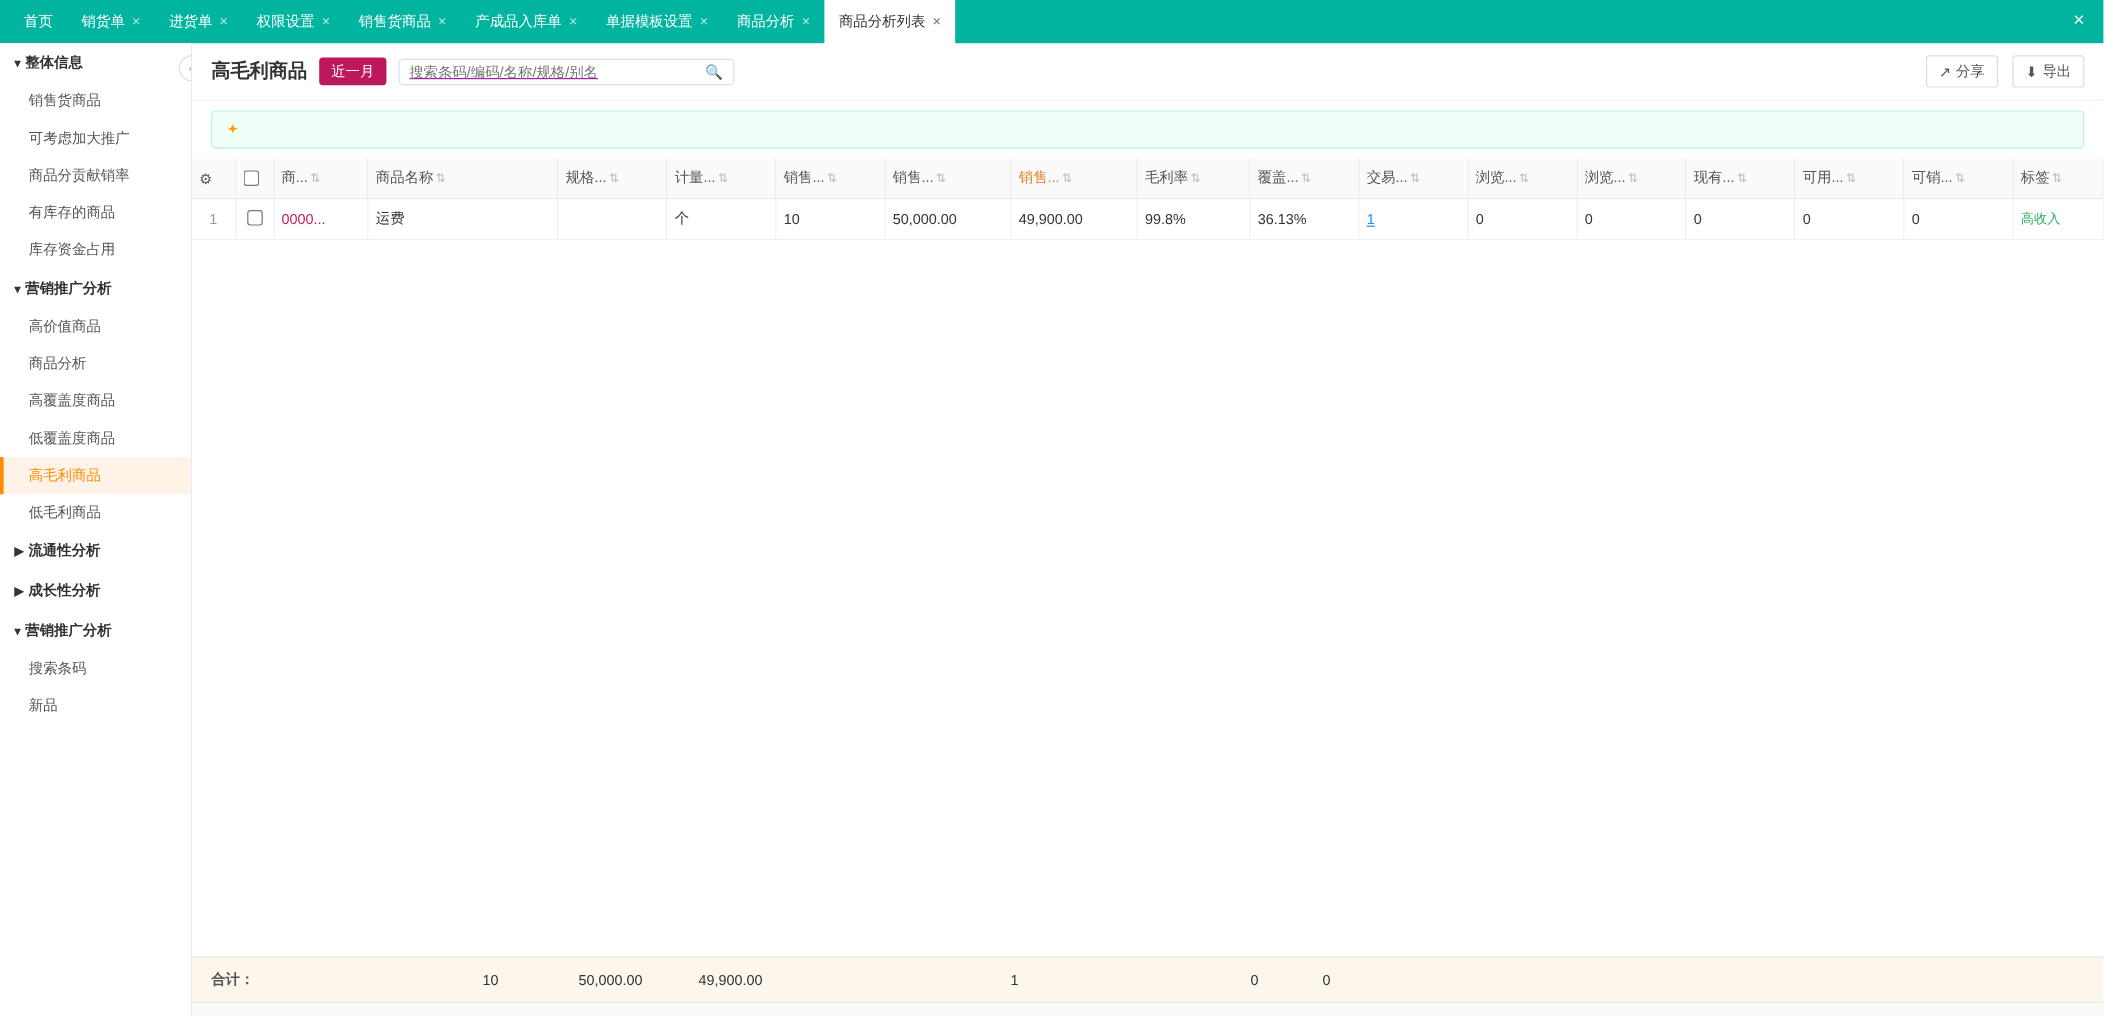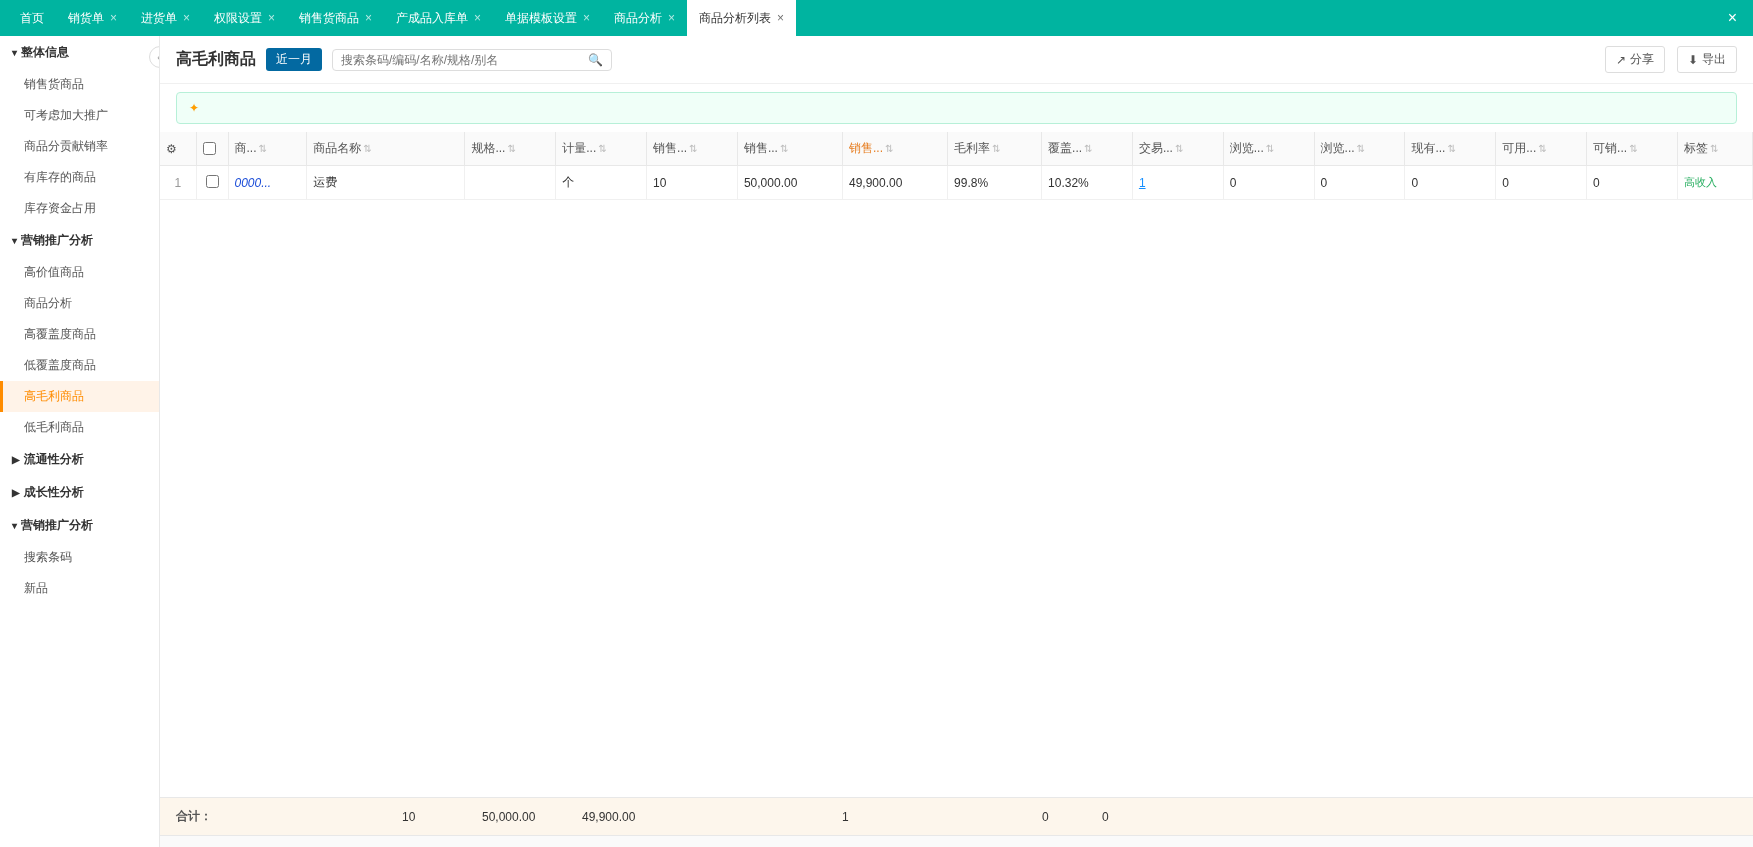--- a/index.html
+++ b/index.html
@@ -122,21 +122,21 @@
       padding: 10px 16px;
       border-bottom: 1px solid #f0f0f0;
       gap: 10px;
     }
     .content-title {
       font-size: 16px;
       font-weight: bold;
       color: #333;
     }
     .filter-btn {
-      background: #0369a1;
+      background: #be185d;
       color: white;
       border: none;
       border-radius: 3px;
       padding: 3px 10px;
       font-size: 12px;
       cursor: pointer;
     }
     .search-box {
       display: flex;
       align-items: center;
@@ -145,20 +145,21 @@
       padding: 3px 8px;
       flex: 1;
       max-width: 280px;
     }
     .search-box input {
       border: none;
       outline: none;
       font-size: 12px;
       width: 100%;
       color: #a21caf;
+      text-decoration: underline;
     }
     .search-icon { color: #999; cursor: pointer; }
     .header-actions {
       margin-left: auto;
       display: flex;
       gap: 12px;
     }
     .action-btn {
       display: flex;
       align-items: center;
@@ -492,29 +493,29 @@
                   <span>标签</span>
                   <span class="sort-icon">⇅</span>
                 </div>
             </th>
           </tr>
         </thead>
         <tbody>
           <tr>
             <td style="text-align:center; color:#999;">1</td>
             <td style="text-align:center;"><input type="checkbox" style=""></td>
-            <td style="color:#1d4ed8;font-style:italic;">0000...</td>
+            <td style="color:#be185d;">0000...</td>
             <td>运费</td>
             <td></td>
             <td>个</td>
             <td>10</td>
             <td>50,000.00</td>
             <td>49,900.00</td>
             <td>99.8%</td>
-            <td>10.32%</td>
+            <td>36.13%</td>
             <td>
               <span class="tag-link">1</span>
             </td>
             <td>0</td>
             <td>0</td>
             <td>0</td>
             <td>0</td>
             <td>0</td>
             <td>
               <span class="tag-high-income">高收入</span>

